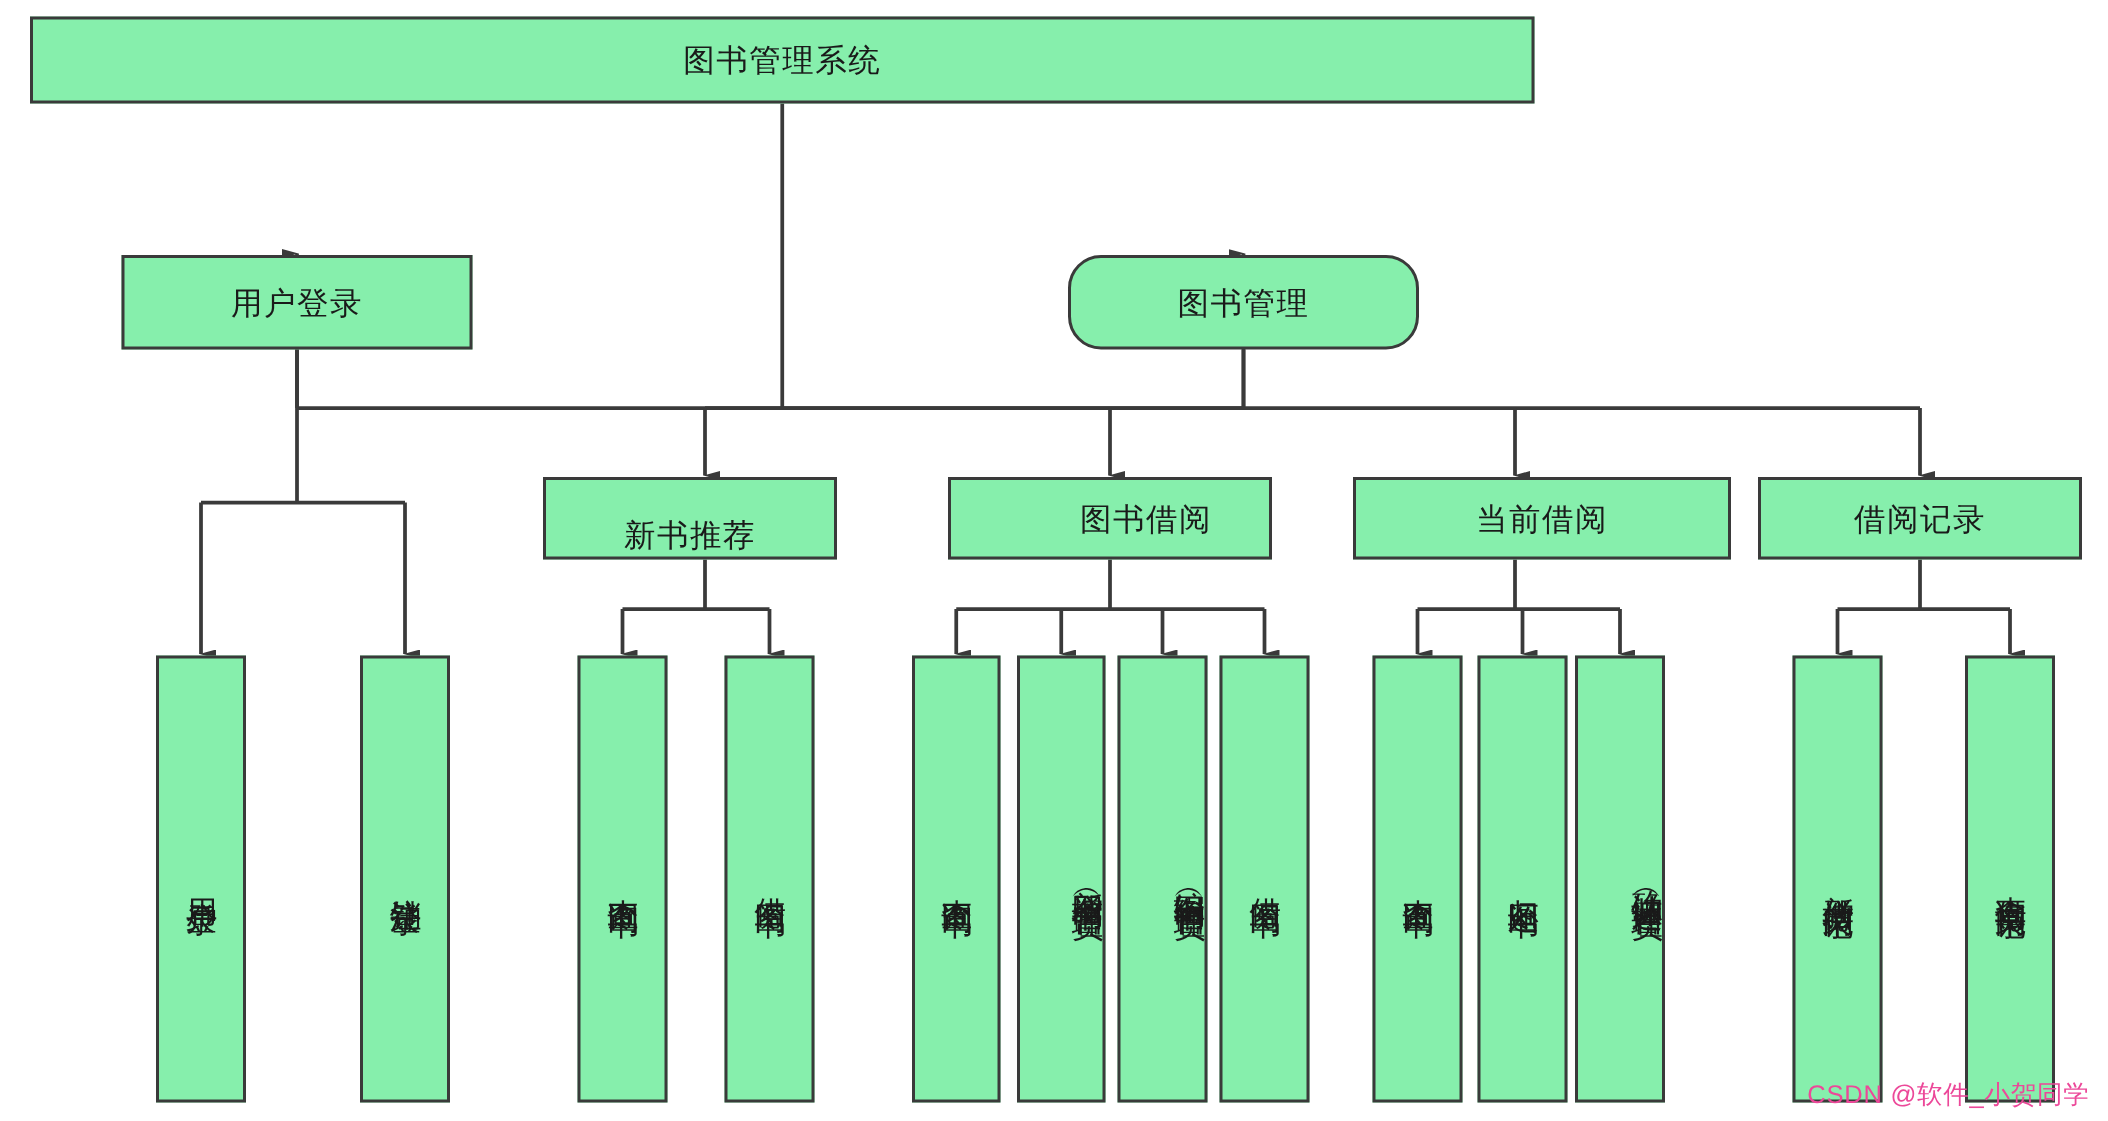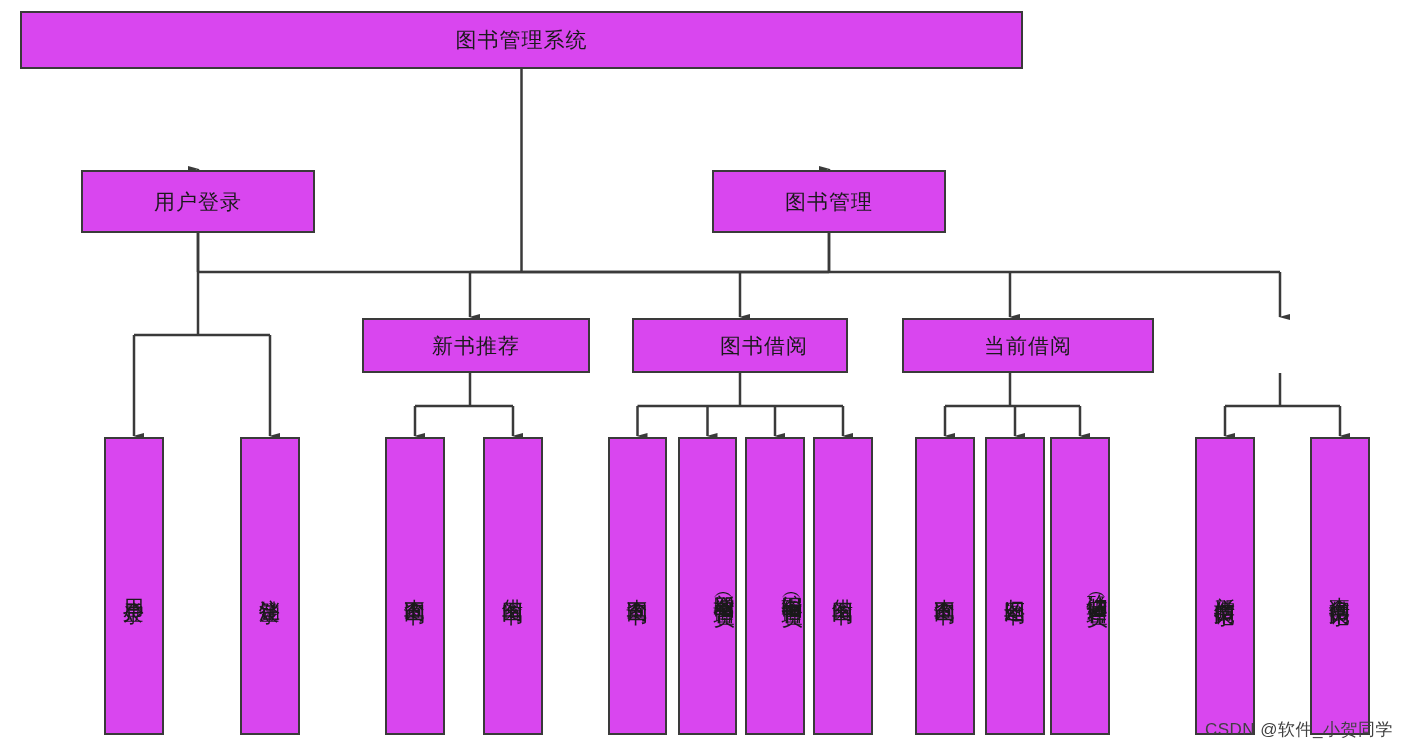--- a/index.html
+++ b/index.html
@@ -12,21 +12,21 @@
     width: 1405px;
     height: 747px;
     background: #ffffff;
     font-family: "Liberation Sans", "DejaVu Sans", sans-serif;
     overflow: hidden;
   }
   .node {
     position: absolute;
     box-sizing: border-box;
     border: 2px solid #3a3a3a;
-    background: #d946ef;
+    background: #86efac;
     display: flex;
     align-items: center;
     justify-content: center;
     color: #1a1a1a;
   }
   .node-h {
     font-size: 21px;
     letter-spacing: 1px;
   }
   .node-v {
@@ -47,21 +47,21 @@
     top: 0;
     width: 1405px;
     height: 747px;
     pointer-events: none;
   }
   .watermark {
     position: absolute;
     right: 12px;
     bottom: 6px;
     font-size: 17px;
-    color: #404040;
+    color: #ec4899;
     letter-spacing: 0.5px;
     white-space: nowrap;
   }
 </style>
 </head>
 <body>
 
 <div id="canvas">
 
   <svg class="wires" viewBox="0 0 1405 747">
@@ -108,44 +108,47 @@
   </svg>
 
   <div class="node node-h" id="node-root" style="left: 20px; top: 11px; width: 1003px; height: 58px;">
       <span>图书管理系统</span>
     </div>
 
   <div class="node node-h" id="node-user-login" style="left: 81px; top: 170px; width: 234px; height: 63px;">
       <span>用户登录</span>
     </div>
 
-  <div class="node node-h" id="node-book-management" style="left: 712px; top: 170px; width: 234px; height: 63px;">
+  <div class="node node-h" id="node-book-management" style="left: 712px; top: 170px; width: 234px; height: 63px; border-radius: 22px;">
       <span>图书管理</span>
     </div>
 
   <div class="node node-v" id="node-user-login-do" style="left: 104px; top: 437px; width: 60px; height: 298px;">
       <span>用户登录</span>
     </div>
 
   <div class="node node-v" id="node-user-logout" style="left: 240px; top: 437px; width: 60px; height: 298px;">
       <span>注销登录</span>
     </div>
 
-  <div class="node node-h" id="node-new-book-recommend" style="left: 362px; top: 318px; width: 228px; height: 55px;">
+  <div class="node node-h" id="node-new-book-recommend" style="left: 362px; top: 318px; width: 196px; height: 55px; align-items: flex-end;">
       <span>新书推荐</span>
     </div>
 
   <div class="node node-h" id="node-book-borrow" style="left: 632px; top: 318px; width: 216px; height: 55px; padding-left: 48px;">
       <span>图书借阅</span>
     </div>
 
   <div class="node node-h" id="node-current-borrow" style="left: 902px; top: 318px; width: 252px; height: 55px;">
       <span>当前借阅</span>
     </div>
 
+  <div class="node node-h" id="node-borrow-record" style="left: 1172px; top: 318px; width: 216px; height: 55px;">
+      <span>借阅记录</span>
+    </div>
 
   <div class="node node-v" id="node-query-book-1" style="left: 385px; top: 437px; width: 60px; height: 298px;">
       <span>查询图书</span>
     </div>
 
   <div class="node node-v" id="node-borrow-book-1" style="left: 483px; top: 437px; width: 60px; height: 298px;">
       <span>借阅图书</span>
     </div>
 
   <div class="node node-v" id="node-query-book-2" style="left: 608px; top: 437px; width: 59px; height: 298px;">

